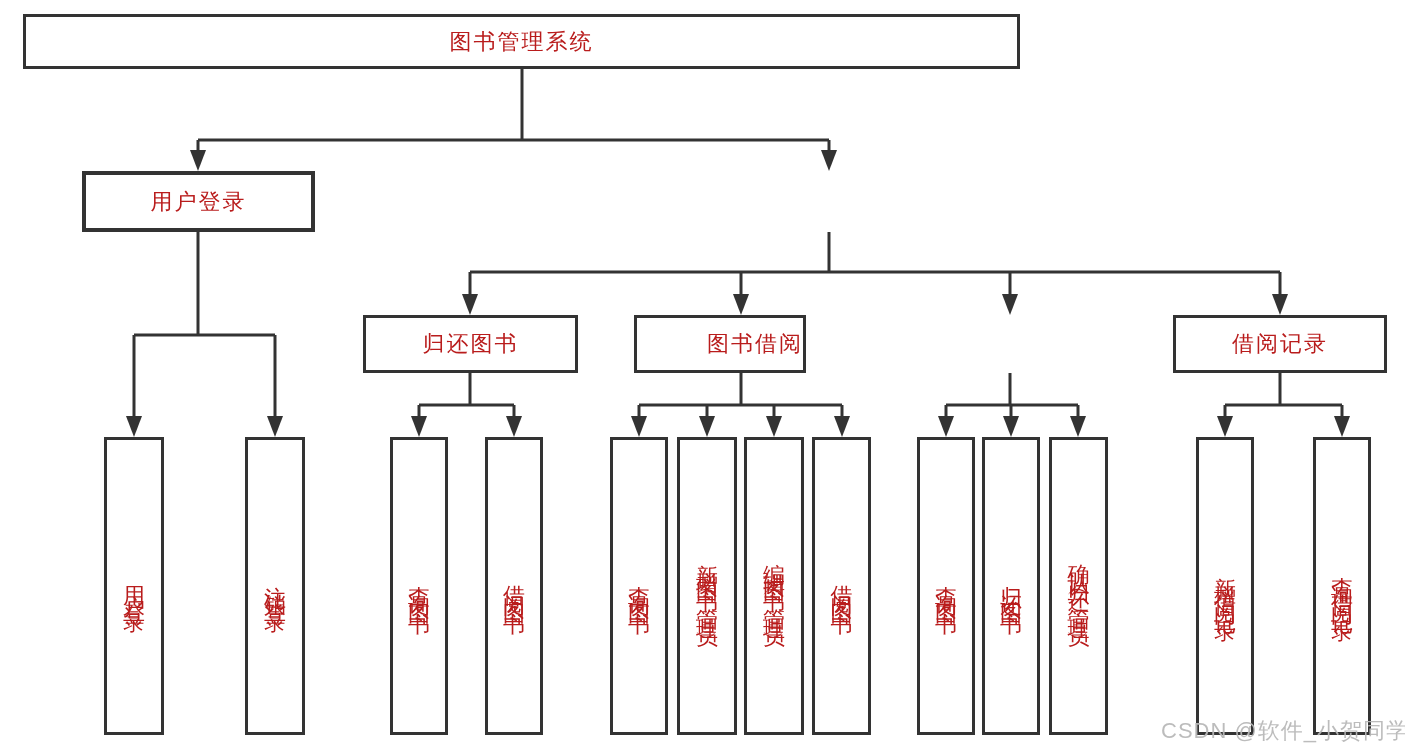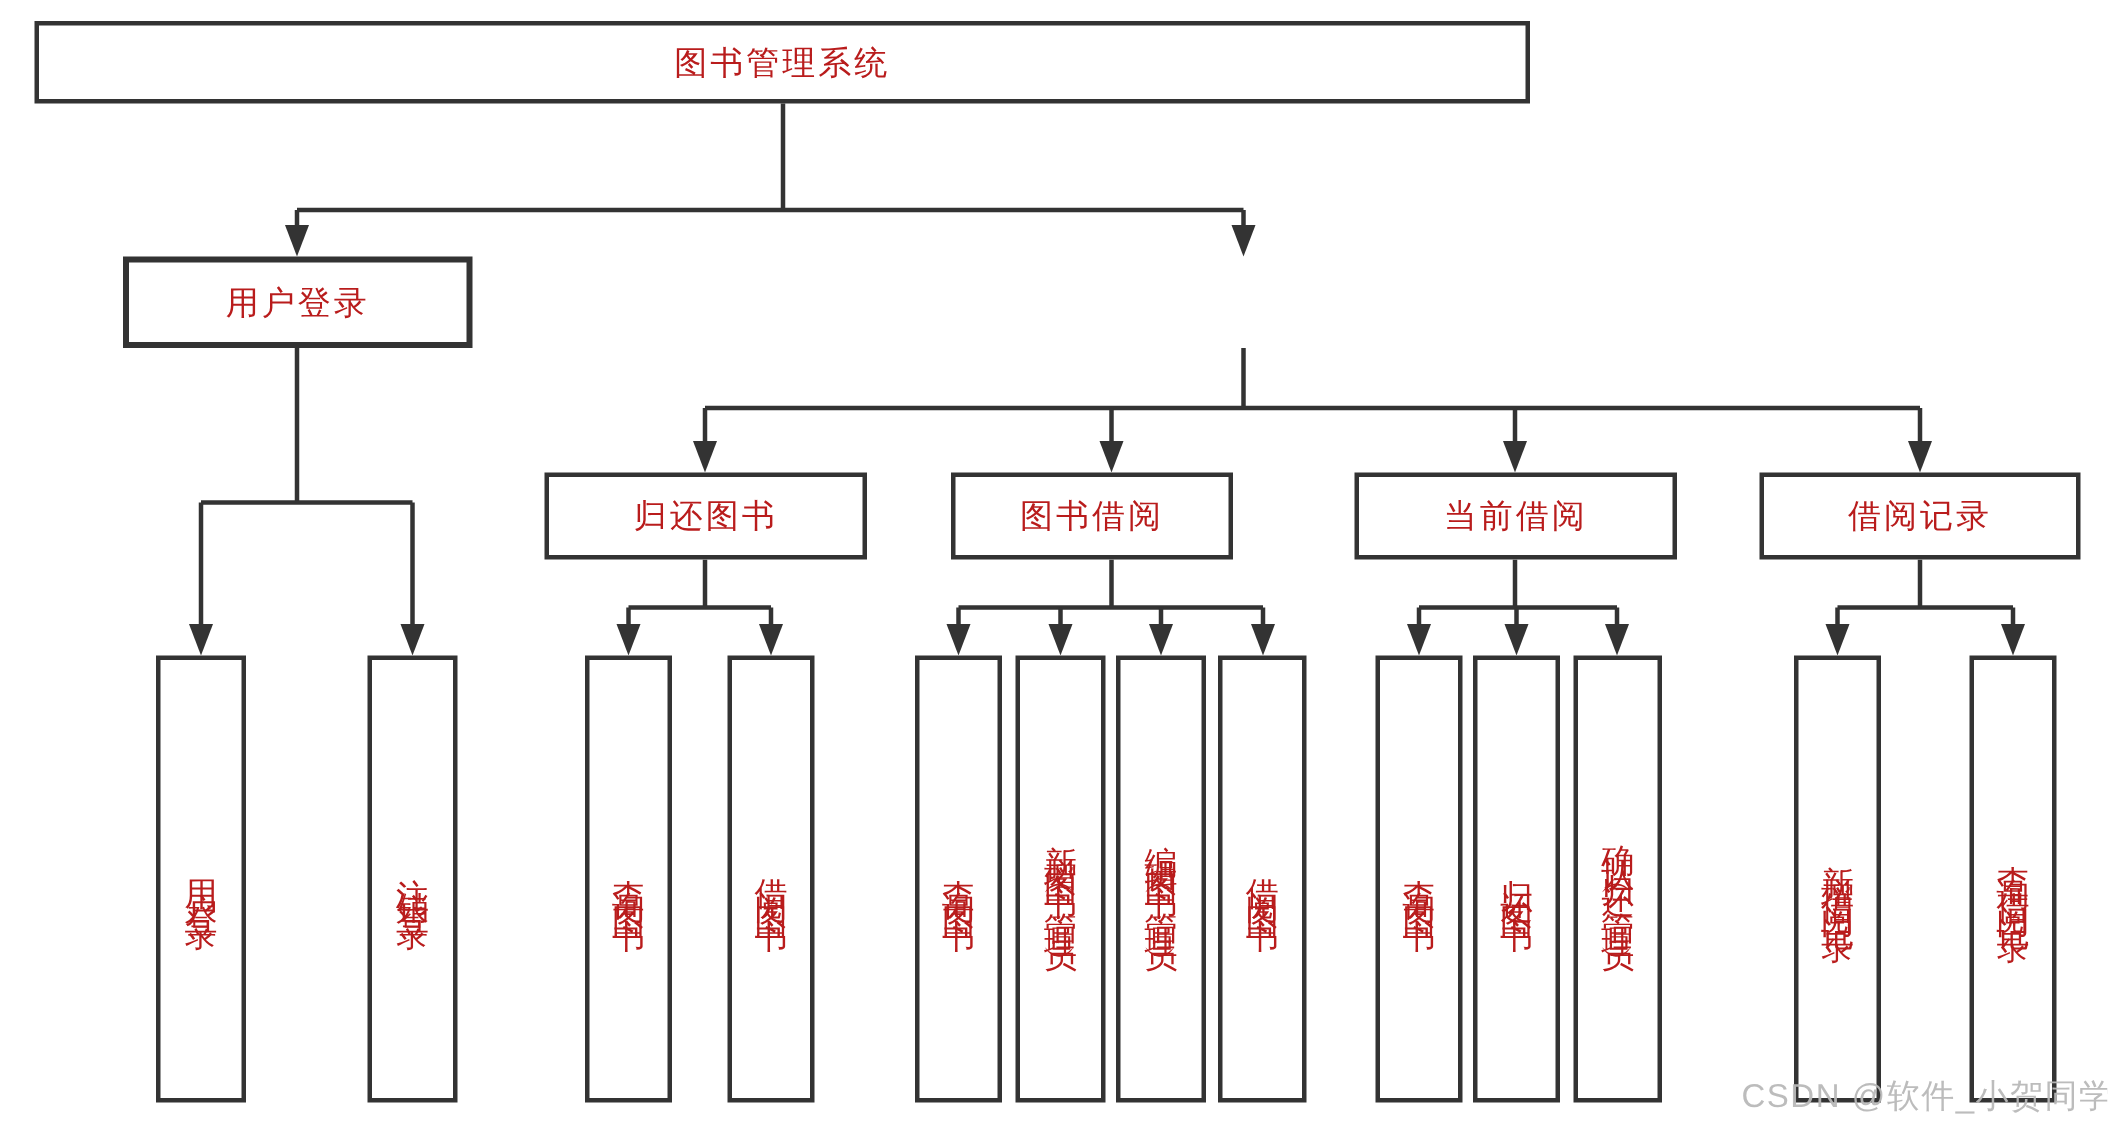--- a/index.html
+++ b/index.html
@@ -122,25 +122,22 @@
     <span>图书管理系统</span>
   </div>
 
   <div class="box h lvl2" style="left:82px; top:171px; width:233px; height:61px;">
     <span>用户登录</span>
   </div>
 
   <div class="box h" style="left:363px; top:315px; width:215px; height:58px;">
     <span>归还图书</span>
   </div>
-  <div class="box h" style="left:634px; top:315px; width:188px; height:58px;">
+  <div class="box h" style="left:634px; top:315px; width:172px; height:58px;justify-content:flex-end;">
     <span>图书借阅</span>
-  </div>
-  <div class="box h" style="left:903px; top:315px; width:215px; height:58px;">
-    <span>当前借阅</span>
   </div>
   <div class="box h" style="left:1173px; top:315px; width:214px; height:58px;">
     <span>借阅记录</span>
   </div>
 
   <div class="box v" style="left:104px; top:437px; width:60px; height:298px;">
     <span>用户登录</span>
   </div>
   <div class="box v" style="left:245px; top:437px; width:60px; height:298px;">
     <span>注销登录</span>

